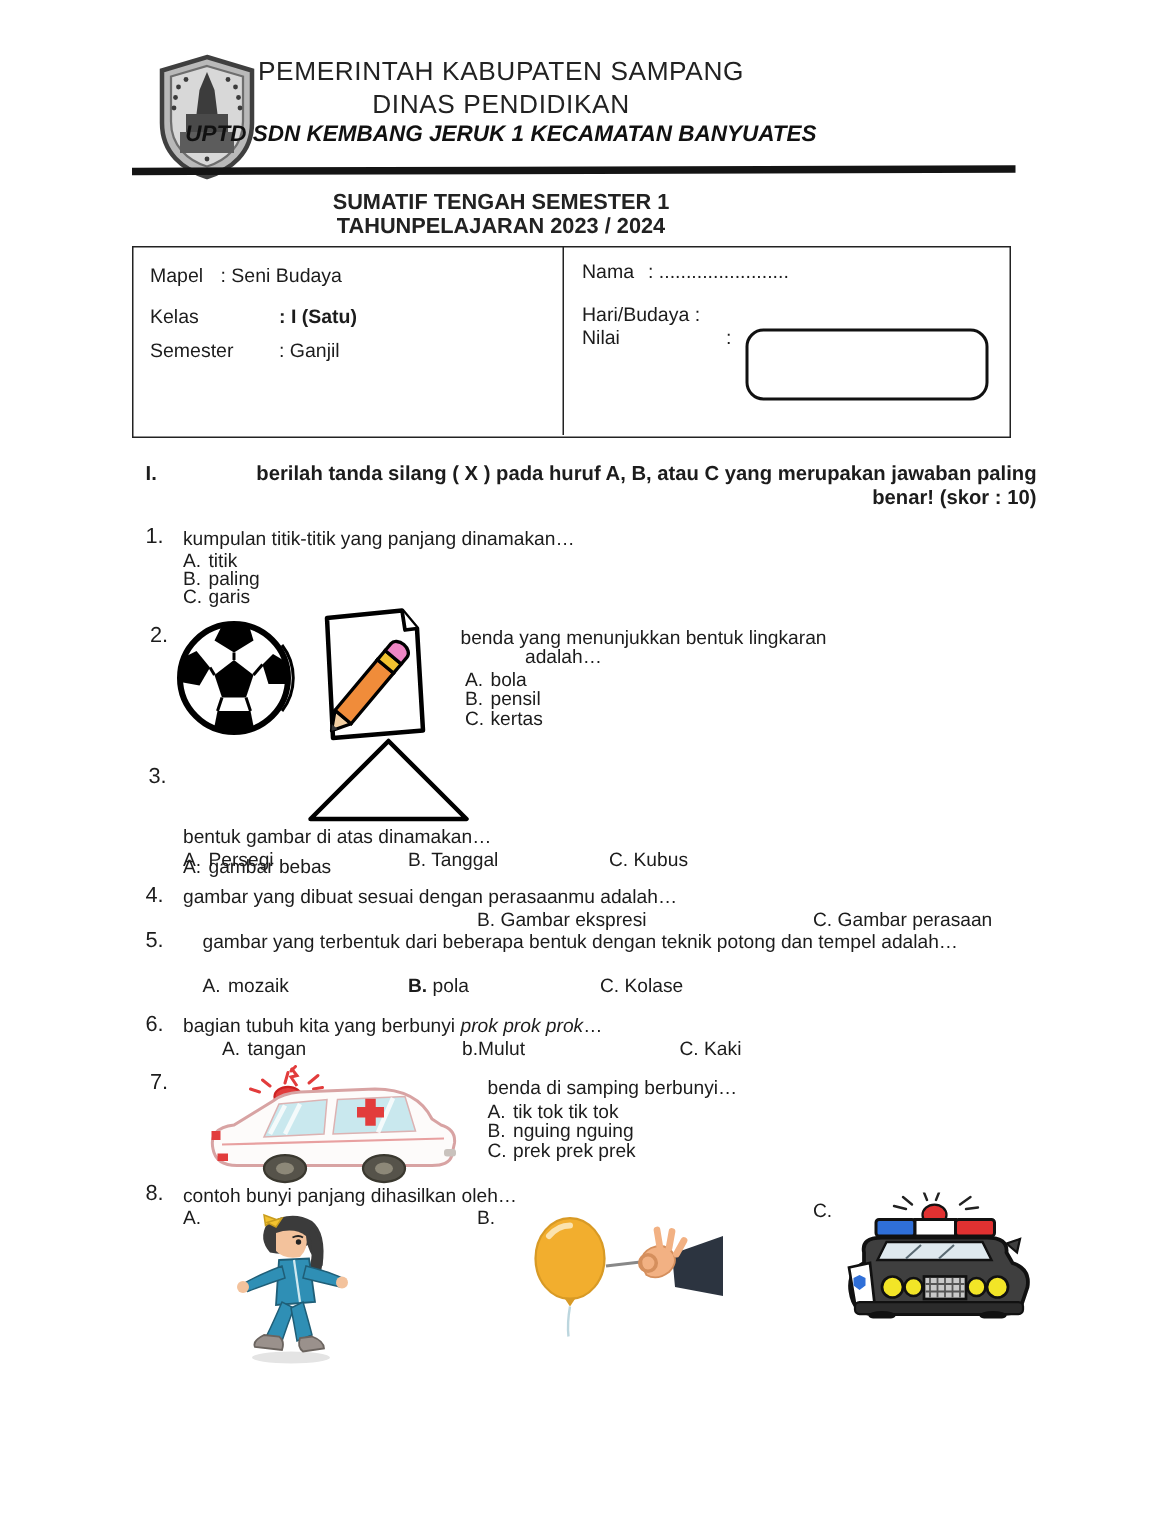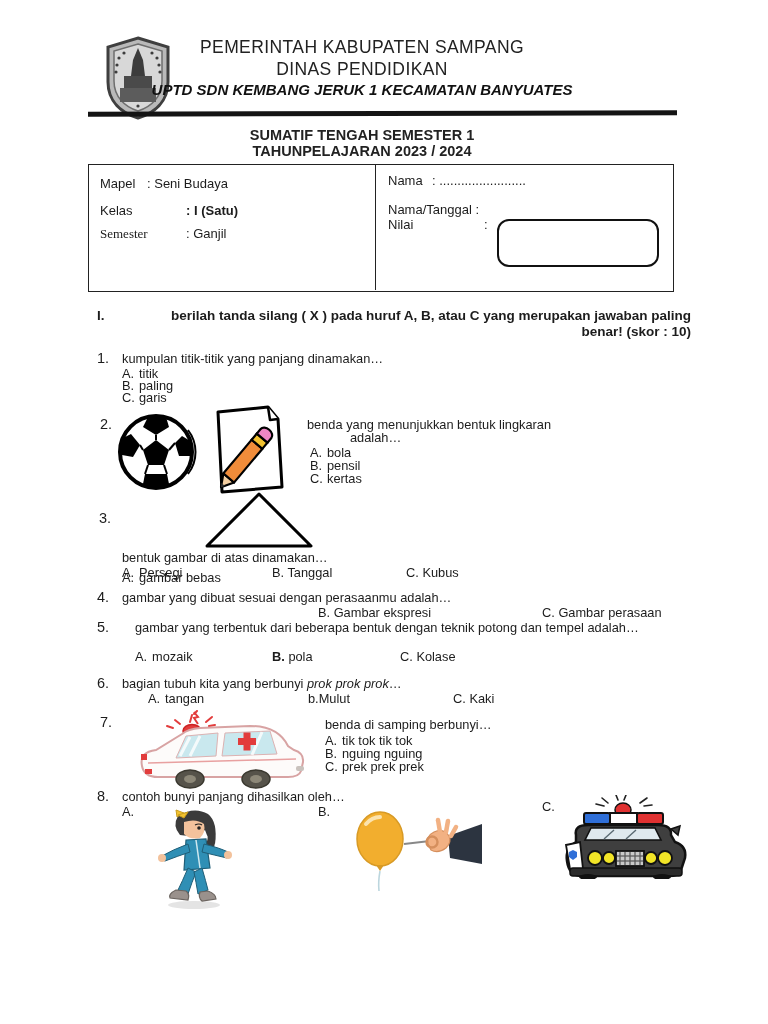--- a/index.html
+++ b/index.html
@@ -1,19 +1,19 @@
 <!DOCTYPE html>
 <html><head>
 <meta charset="utf-8">
 <style>
   html,body{margin:0;padding:0;background:#e8e8e8;}
   .page{position:relative;width:768px;height:1024px;background:#ffffff;
         font-family:"Liberation Sans",sans-serif;color:#1c1c1c;overflow:hidden;}
   .abs{position:absolute;}
-  .ctr{width:668px;text-align:center;left:0;margin-left:28px;}
+  .ctr{width:668px;text-align:center;left:0;}
   .hdr1{font-size:17.5px;letter-spacing:.4px;color:#222;}
   .hdr2{font-size:17.5px;letter-spacing:.4px;color:#222;}
   .hdr3{font-size:15px;font-weight:bold;font-style:italic;color:#111;}
   .rule{left:88px;top:111px;width:589px;height:5px;background:#141414;transform:skewY(-0.15deg);}
   .title{font-size:14.5px;font-weight:bold;color:#222;}
   .ibox{left:88px;top:164px;width:584px;height:126px;border:1.6px solid #222;}
   .idiv{left:375px;top:164px;width:0;height:126px;border-left:1.5px solid #222;}
   .lbl{font-size:13px;}
   .nilaibox{left:497px;top:219px;width:158px;height:44px;border:2.6px solid #111;border-radius:12px;}
   .sec-num{font-size:13.5px;font-weight:bold;}
@@ -60,26 +60,26 @@
   <div class="abs ctr title" style="top:127px;">SUMATIF TENGAH SEMESTER 1</div>
   <div class="abs ctr title" style="top:143px;">TAHUNPELAJARAN 2023 / 2024</div>
 
   <div class="abs ibox"></div>
   <div class="abs idiv"></div>
 
   <div class="abs lbl" style="left:100px;top:176px;">Mapel</div>
   <div class="abs lbl" style="left:147px;top:176px;">: Seni Budaya</div>
   <div class="abs lbl" style="left:100px;top:203px;">Kelas</div>
   <div class="abs lbl bold" style="left:186px;top:203px;">: I (Satu)</div>
-  <div class="abs lbl" style="left:100px;top:226px;font-family:Liberation Serif, serif;">Semester</div>
+  <div class="abs lbl" style="left:100px;top:226px;">Semester</div>
   <div class="abs lbl" style="left:186px;top:226px;">: Ganjil</div>
 
   <div class="abs lbl" style="left:388px;top:173px;">Nama</div>
   <div class="abs lbl" style="left:432px;top:173px;">: ........................</div>
-  <div class="abs lbl" style="left:388px;top:202px;">Nama/Tanggal :</div>
+  <div class="abs lbl" style="left:388px;top:202px;">Hari/Budaya :</div>
   <div class="abs lbl" style="left:388px;top:217px;">Nilai</div>
   <div class="abs lbl" style="left:484px;top:217px;">:</div>
   <div class="abs nilaibox"></div>
 
   <div class="abs sec-num" style="left:97px;top:308px;">I.</div>
   <div class="abs sec-txt" style="left:135px;top:308px;">berilah tanda silang ( X ) pada huruf A, B, atau C yang merupakan jawaban paling benar! (skor : 10)</div>
 
   <div class="abs qnum" style="left:97px;top:350px;">1.</div>
   <div class="abs qtxt" style="left:122px;top:352px;">kumpulan titik-titik yang panjang dinamakan…</div>
   <div class="abs opt" style="left:122px;top:366px;"><span class="ltr">A.</span><span>titik</span></div>

